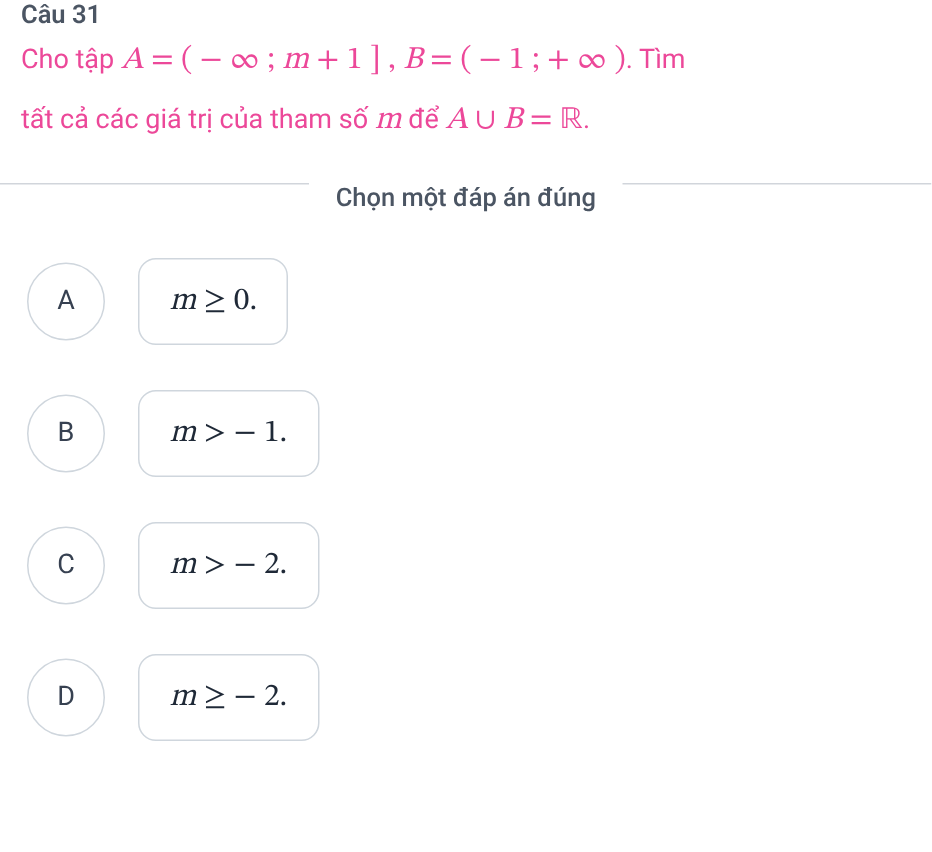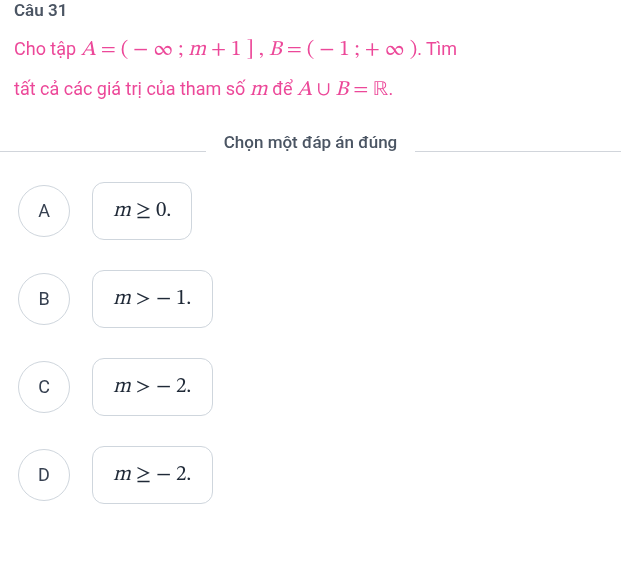--- a/index.html
+++ b/index.html
@@ -11,38 +11,37 @@
       overflow: hidden;
       color: #374151;
     }
     .container {
       padding: 0 14px;
     }
     .question-number {
       font-size: 17px;
       font-weight: 600;
       color: #4b5563;
-      margin-bottom: 10px;
     }
     .question-text {
       font-size: 18px;
       color: #ec4899;
       line-height: 1.9;
       margin-bottom: 14px;
     }
     .math {
       font-family: "Cambria Math", "STIX Two Math", Georgia, serif;
       font-size: 21px;
     }
     .math-italic {
       font-style: italic;
     }
     .divider-section {
       display: flex;
-      align-items: flex-end;
+      align-items: flex-start;
       margin: 22px 0 30px 0;
     }
     .line {
       flex: 1;
       border: none;
       border-top: 1px solid #d1d5db;
     }
     .instruction {
       padding: 0 18px;
       font-size: 17px;

